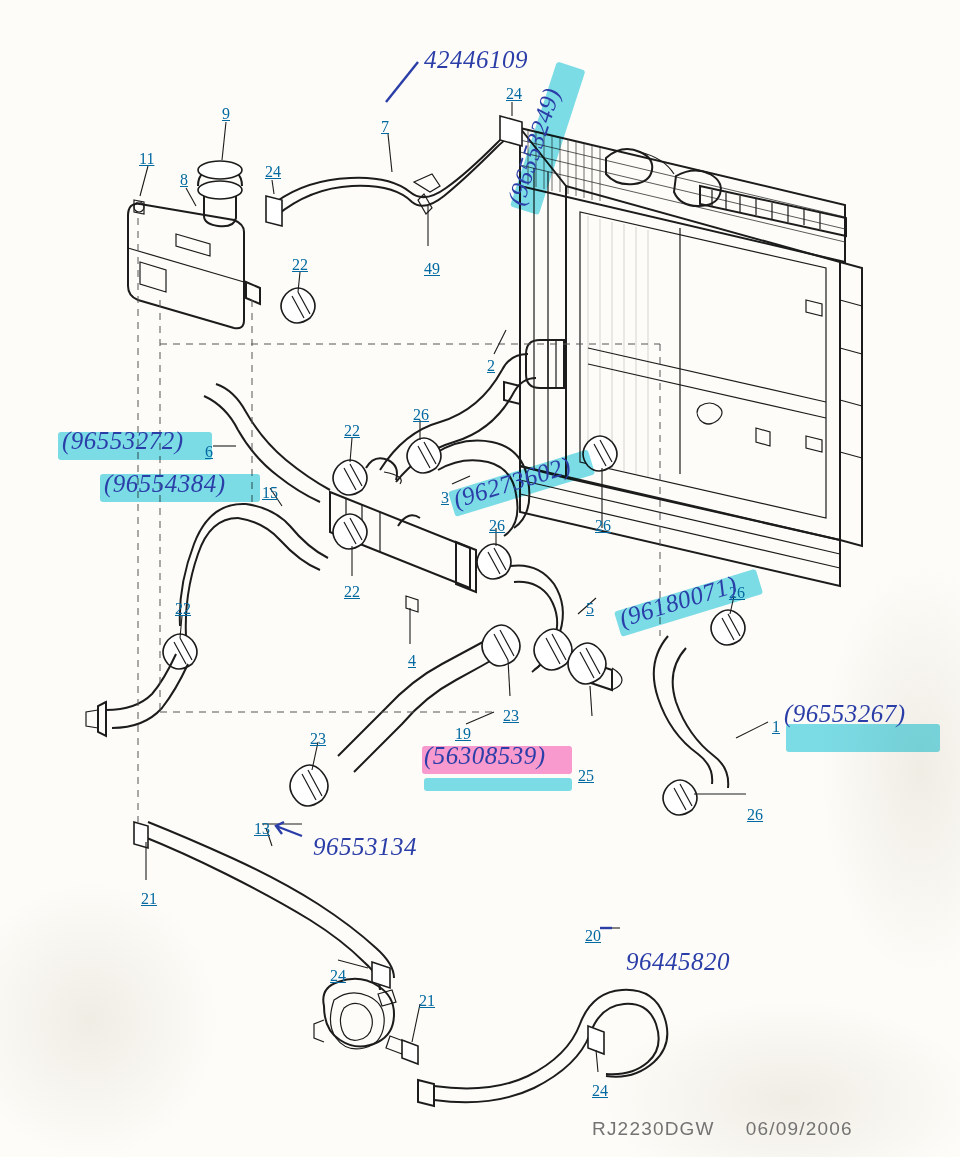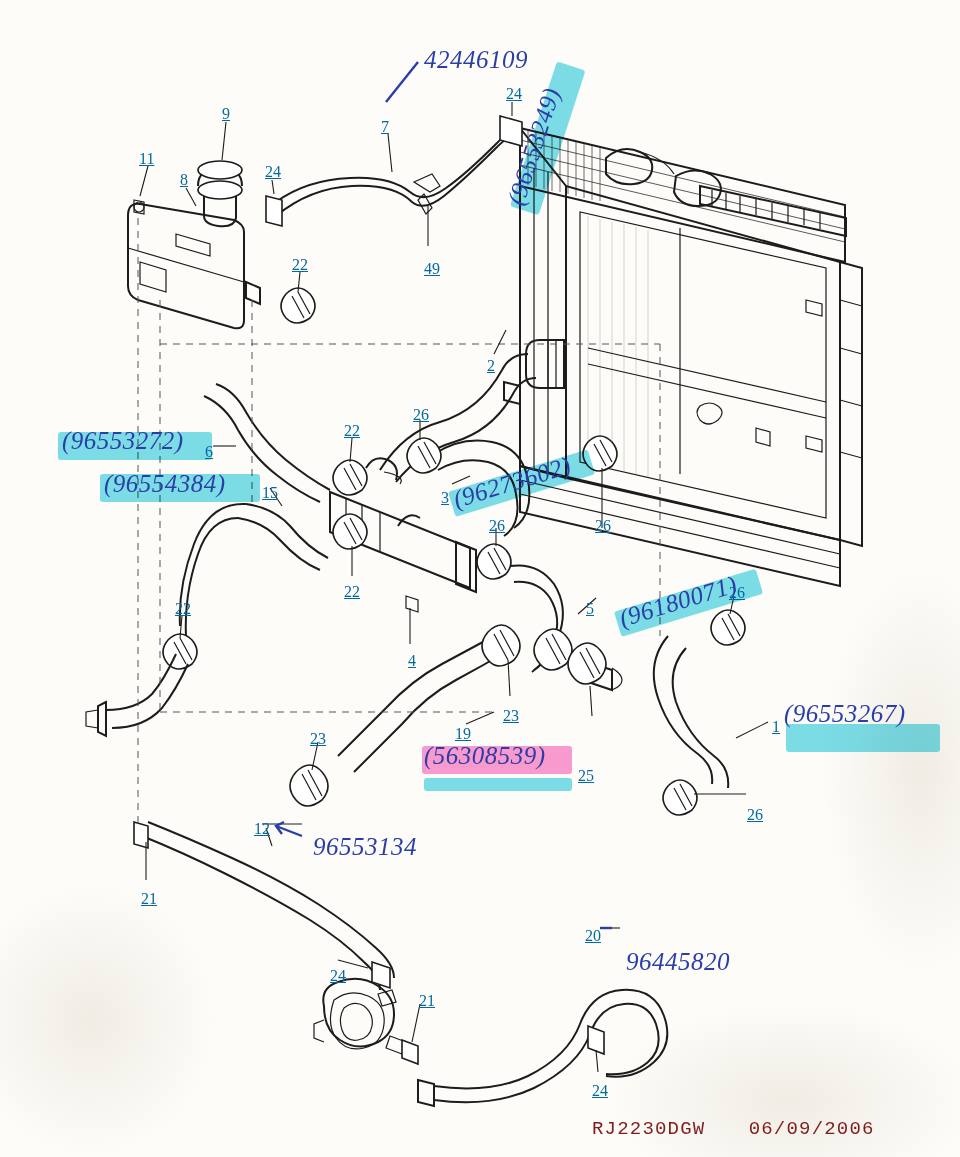--- a/index.html
+++ b/index.html
@@ -59,24 +59,24 @@
   .hi.pink {
     background: #f871c0;
     opacity: 0.7;
   }
   .hi.rot-neg72 { transform: rotate(-72deg); transform-origin: left top; }
   .hi.rot-neg18 { transform: rotate(-17deg); transform-origin: left top; }
   .footer {
     position: absolute;
     left: 592px;
     top: 1118px;
-    font-family: Liberation Mono, monospace;
+    font-family: Liberation Sans, sans-serif;
     font-size: 19px;
     letter-spacing: 1.2px;
-    color: #7f1d1d;
+    color: #737373;
   }
   .stroke { fill: none; stroke: #1c1c1c; stroke-width: 2; }
   .stroke-thin { fill: none; stroke: #1c1c1c; stroke-width: 1.2; }
   .stroke-hair { fill: none; stroke: #303030; stroke-width: 0.8; }
   .lead { fill: none; stroke: #1c1c1c; stroke-width: 1.1; }
   .dash { fill: none; stroke: #555; stroke-width: 1; stroke-dasharray: 7 6; }
   .fillwhite { fill: #ffffff; stroke: #1c1c1c; stroke-width: 1.6; }
 </style>
 </head>
 <body>
@@ -356,21 +356,21 @@
   <div class="num" style="left:772px; top:718px;">1</div>
   <div class="num" style="left:487px; top:357px;">2</div>
   <div class="num" style="left:441px; top:489px;">3</div>
   <div class="num" style="left:408px; top:652px;">4</div>
   <div class="num" style="left:586px; top:600px;">5</div>
   <div class="num" style="left:205px; top:443px;">6</div>
   <div class="num" style="left:381px; top:118px;">7</div>
   <div class="num" style="left:180px; top:171px;">8</div>
   <div class="num" style="left:222px; top:105px;">9</div>
   <div class="num" style="left:139px; top:150px;">11</div>
-  <div class="num" style="left:254px; top:820px;">12</div>
+  <div class="num" style="left:254px; top:820px;">13</div>
   <div class="num" style="left:262px; top:484px;">15</div>
   <div class="num" style="left:455px; top:725px;">19</div>
   <div class="num" style="left:585px; top:927px;text-align:center;">20</div>
   <div class="num" style="left:141px; top:890px;">21</div>
   <div class="num" style="left:419px; top:992px;">21</div>
   <div class="num" style="left:292px; top:256px;">22</div>
   <div class="num" style="left:344px; top:422px;">22</div>
   <div class="num" style="left:344px; top:583px;">22</div>
   <div class="num" style="left:175px; top:600px;">22</div>
   <div class="num" style="left:310px; top:730px;">23</div>

